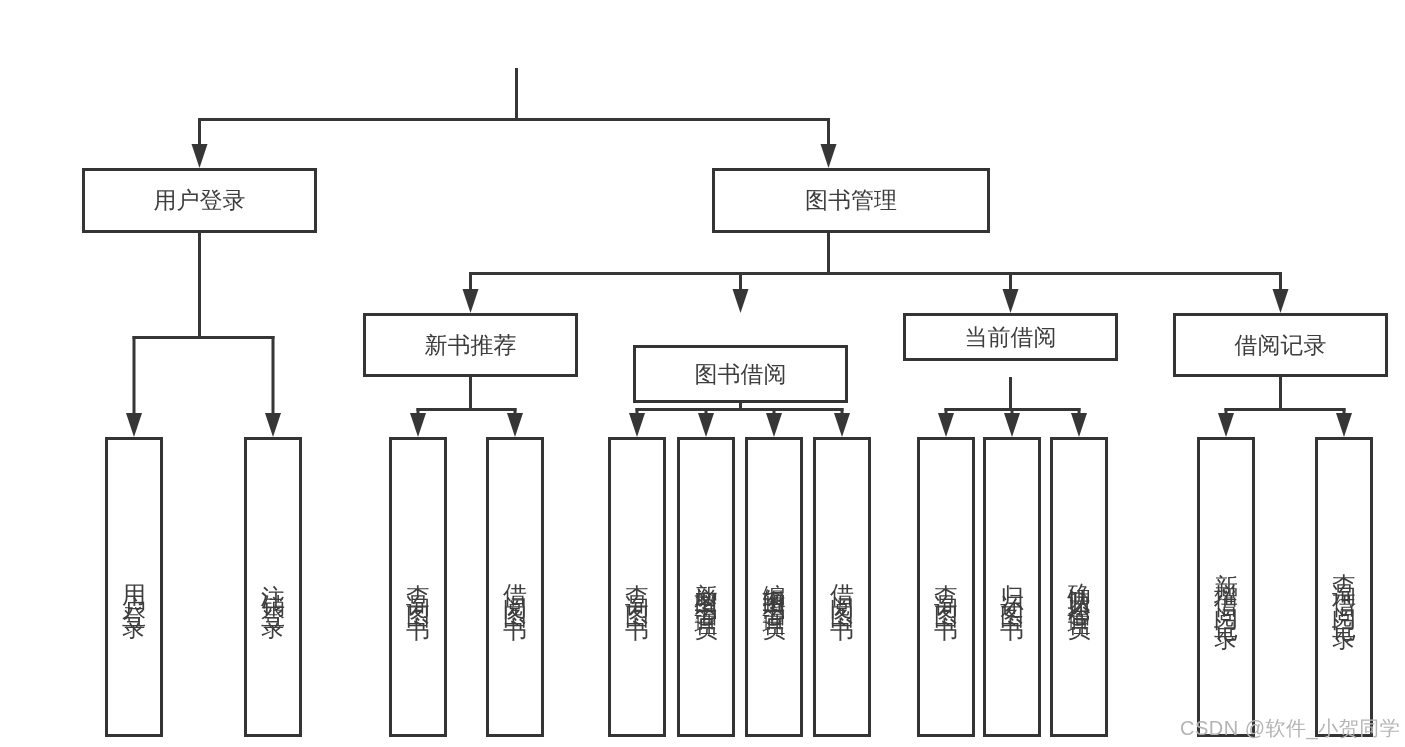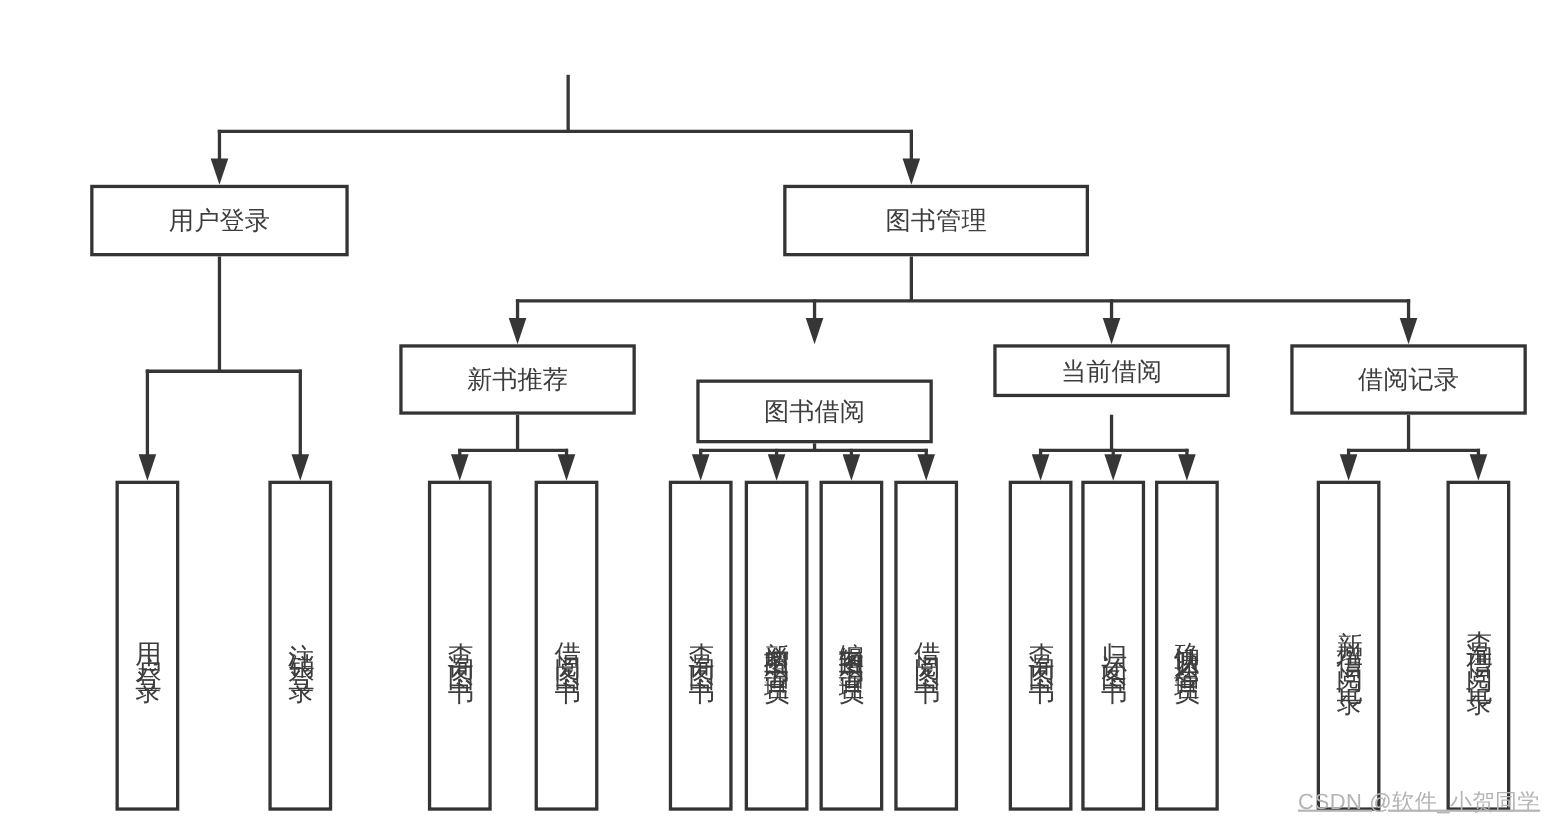--- a/index.html
+++ b/index.html
@@ -16,21 +16,21 @@
     display:flex; align-items:center; justify-content:center;
     font-size:23px; line-height:1; white-space:nowrap; z-index:2;
   }
   .leaf {
     writing-mode:vertical-rl; text-orientation:mixed;
     font-size:24px; letter-spacing:11px; white-space:normal;
   }
   .leaf.tight { font-size:23px; letter-spacing:5px; }
   .watermark {
     position:absolute; left:1180px; top:715px; z-index:5;
-    font-size:20px; color:#b4b4b4; letter-spacing:0.5px;text-decoration:underline;
+    font-size:20px; color:#b4b4b4; letter-spacing:0.5px;
   }
 </style>
 </head>
 <body>
 
 <div class="canvas">
 
   <svg class="connectors" viewBox="0 0 1405 747" xmlns="http://www.w3.org/2000/svg">
 
     <g>

